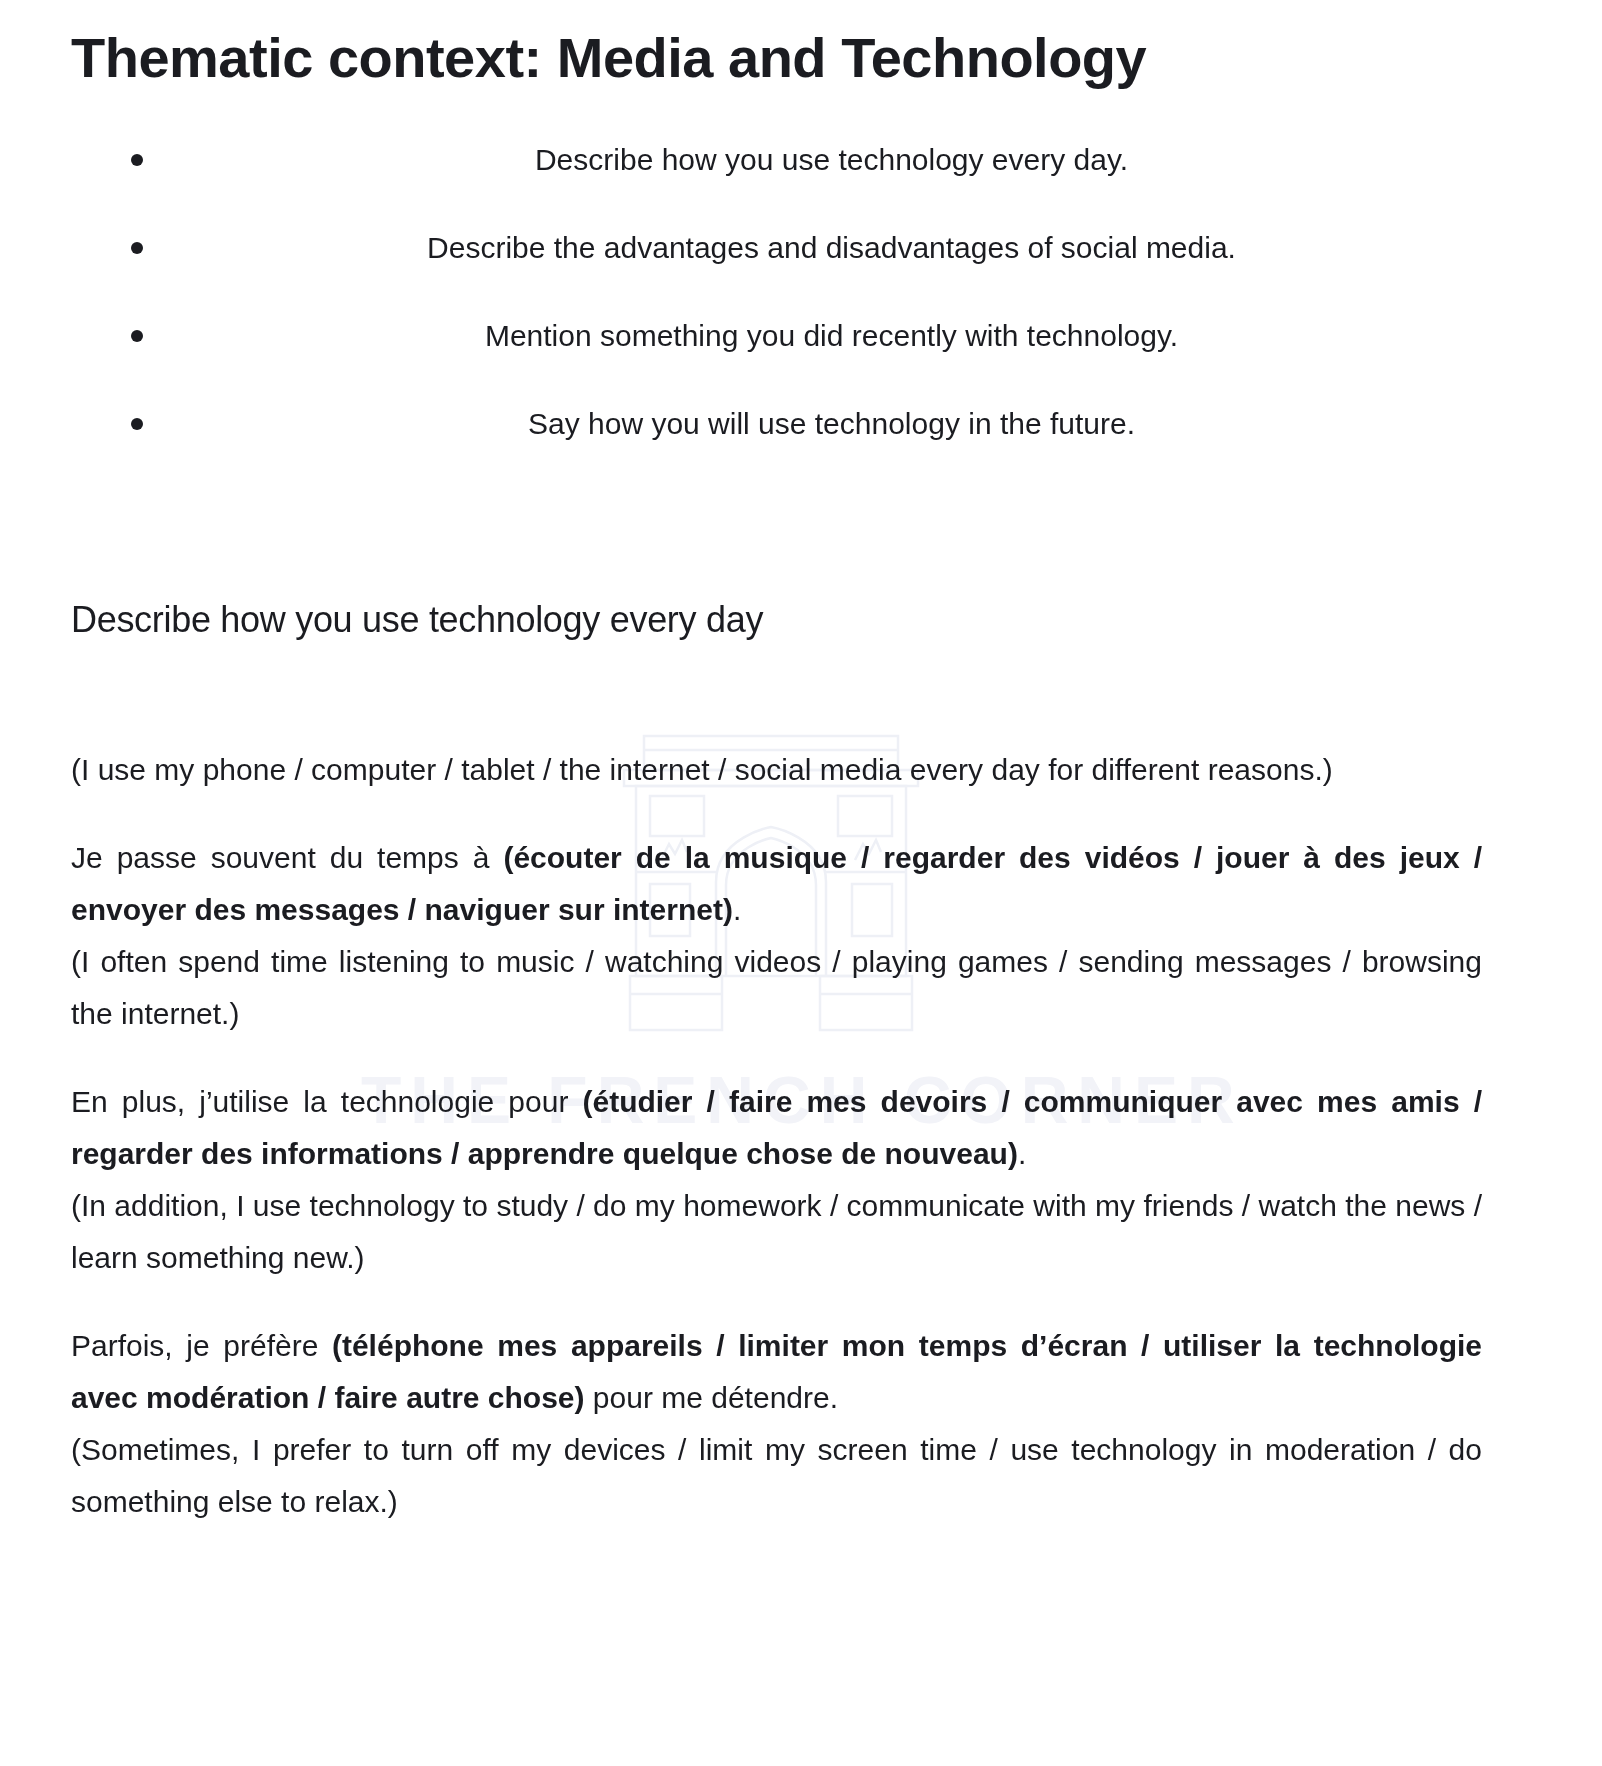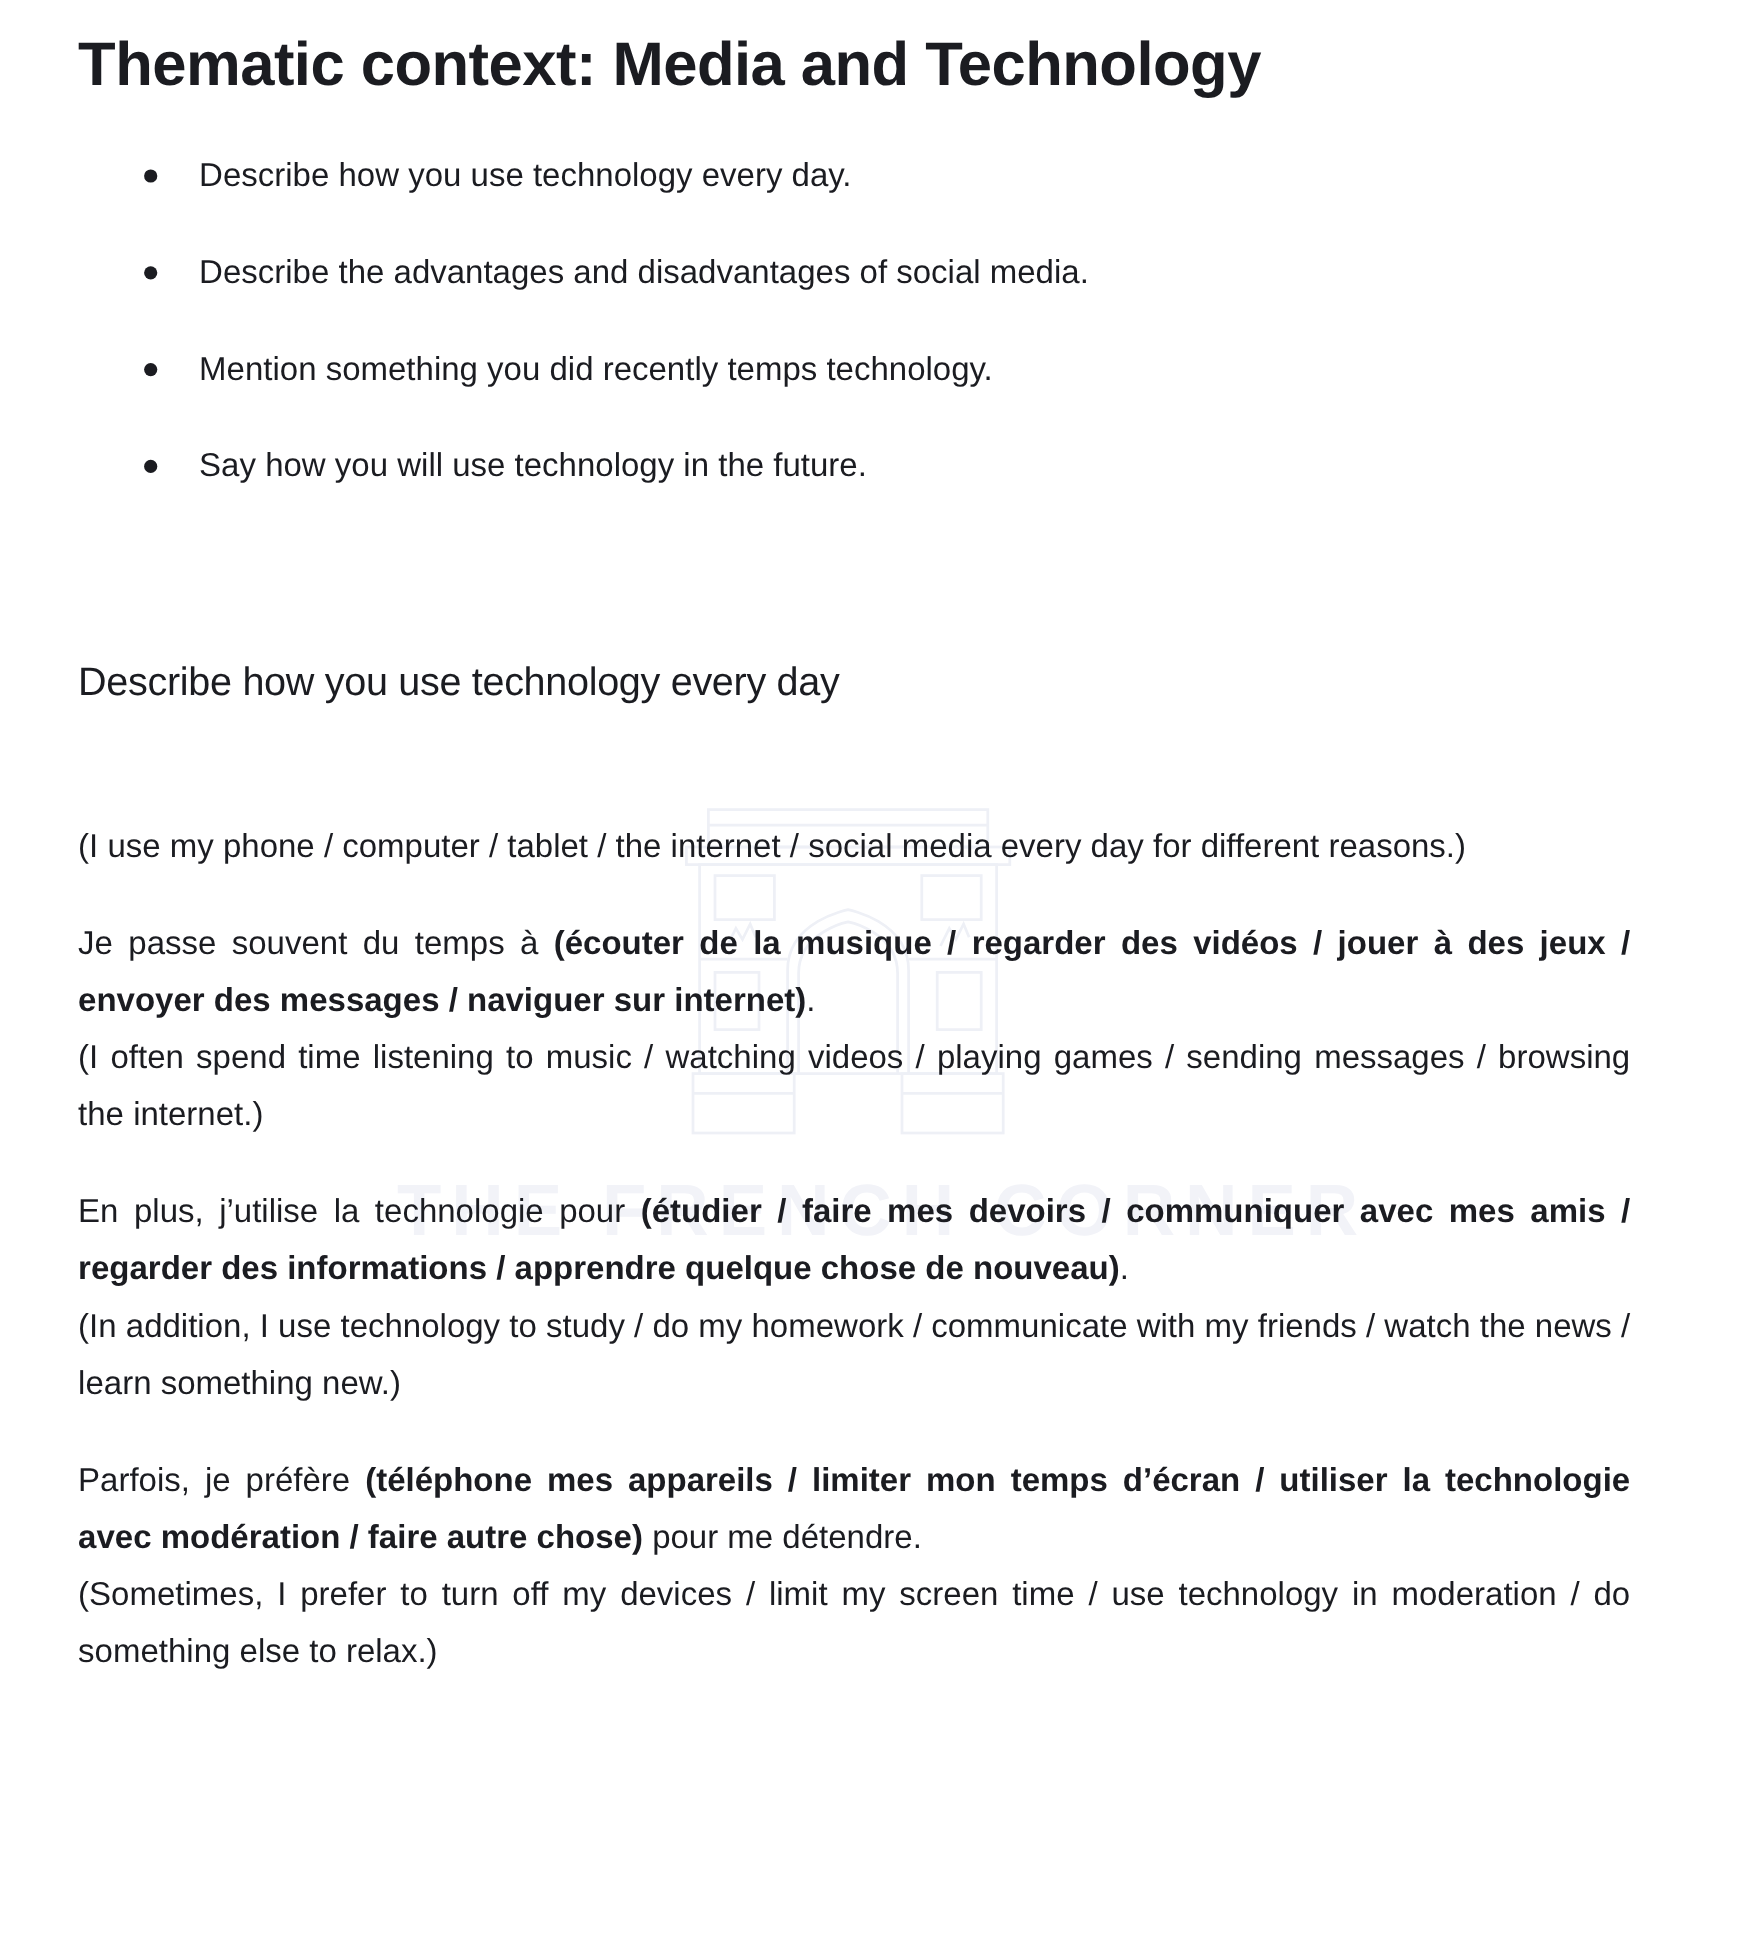--- a/index.html
+++ b/index.html
@@ -52,20 +52,21 @@
   }
   .intro{
     margin:46px 0 0 0;
     font-size:30px;
     line-height:46px;
   }
   ul.task-list{
     margin:44px 0 0 0;
     padding:0 0 0 60px;
     list-style:none;
+    text-align:center;
   }
   ul.task-list li{
     position:relative;
     padding-left:50px;
     font-size:30px;
     line-height:52px;
     margin:0 0 36px 0;
   }
   ul.task-list li .dot{
     position:absolute;
@@ -132,21 +133,21 @@
     <div class="watermark-text">THE FRENCH CORNER</div>
   </div>
 
   <div class="content">
     <h1 class="page-title">Thematic context: Media and Technology</h1>
 
 
     <ul class="task-list">
       <li><span class="dot"></span><span>Describe how you use technology every day.</span></li>
       <li><span class="dot"></span><span>Describe the advantages and disadvantages of social media.</span></li>
-      <li><span class="dot"></span><span>Mention something you did recently temps technology.</span></li>
+      <li><span class="dot"></span><span>Mention something you did recently with technology.</span></li>
       <li><span class="dot"></span><span>Say how you will use technology in the future.</span></li>
     </ul>
 
     <h2 class="section-heading">Describe how you use technology every day</h2>
 
     <p class="body-par first">
       <br>
       <span>(I use my phone / computer / tablet / the internet / social media every day for different reasons.)</span>
     </p>
 

